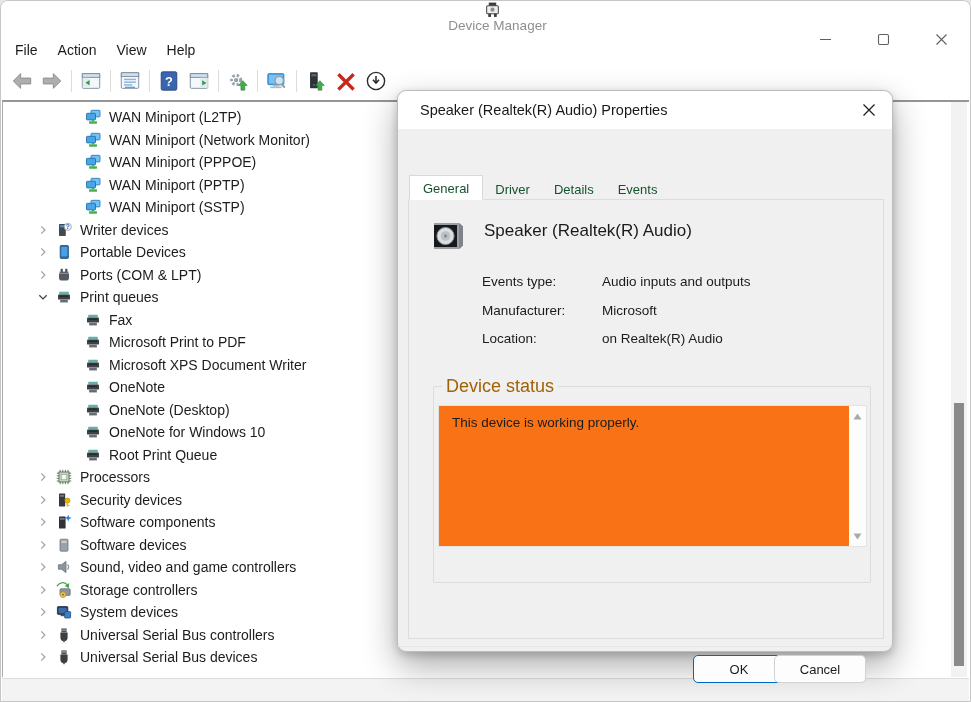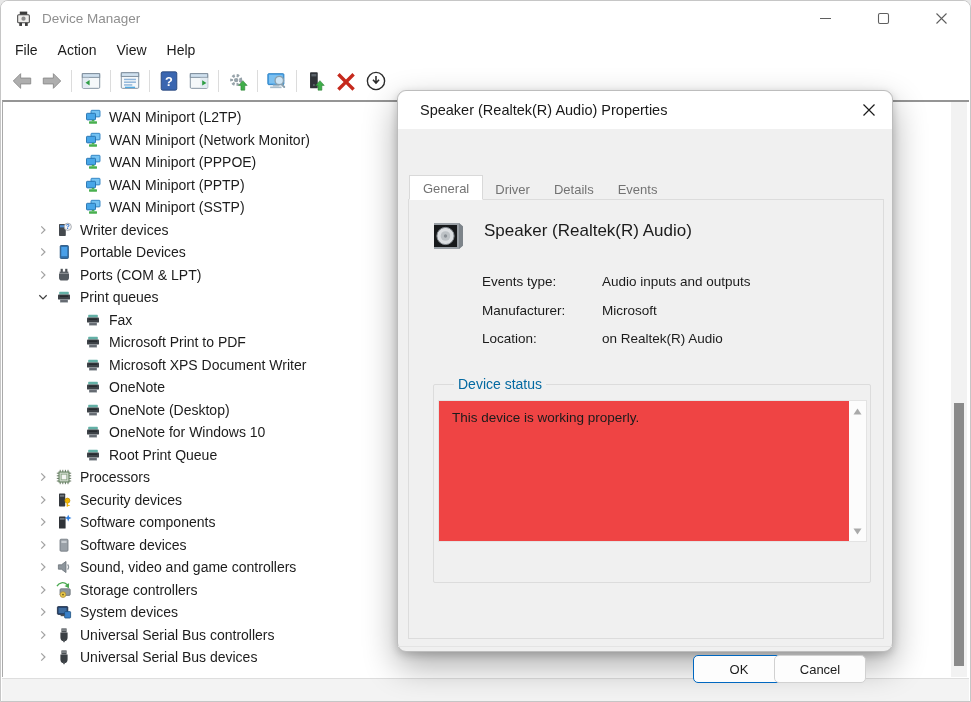--- a/index.html
+++ b/index.html
@@ -1,21 +1,21 @@
 <!DOCTYPE html>
 <html><head>
 <meta charset="utf-8">
 <style>
   * { margin:0; padding:0; box-sizing:border-box; }
   html,body { width:971px; height:702px; overflow:hidden; background:#e8e8e8;
               font-family:"Liberation Sans", sans-serif; }
   .window { position:absolute; inset:0; background:#fff; border:1px solid #c6c6c6;
             border-radius:8px 8px 0 0; overflow:hidden; }
   
-  .titlebar { height:35px; display:flex; align-items:center; padding-left:14px; background:#fff; }
+  .titlebar { height:35px; display:flex; align-items:center; padding-left:14px; background:#fff;flex-direction:column; }
   .title-icon { width:17px; height:17px; display:inline-flex; }
   .title-text { margin-left:10px; font-size:13.5px; color:#8f8f8f; }
   .win-controls { margin-left:auto; display:flex; height:100%; }
   .win-btn { width:58px; height:100%; display:flex; align-items:center; justify-content:center;
              background:transparent; border:none; cursor:default; }
   .win-btn svg { width:13px; height:13px; }
   
   .menubar { height:28px; display:flex; align-items:center; padding-left:4px; font-size:14px; color:#1b1b1b; background:#fff; }
   .menu-item { padding:3px 10px; border-radius:3px; }
   
@@ -45,39 +45,39 @@
             background:#f0f0f0; border:1px solid #bdbdbd; border-radius:9px;
             box-shadow:0 14px 34px rgba(0,0,0,.33), 0 3px 8px rgba(0,0,0,.18); z-index:5; }
   .dlg-titlebar { height:38px; background:#fff; border-radius:9px 9px 0 0;
                   display:flex; align-items:center; padding:0 8px 0 22px; }
   .dlg-title { font-size:14.5px; color:#191919; }
   .dlg-close { margin-left:auto; width:30px; height:30px; display:flex; align-items:center;
                justify-content:center; background:transparent; border:none; }
   .dlg-close svg { width:14px; height:14px; }
   .dlg-body { position:relative; height:523px; }
   .tabs { position:absolute; top:46px; left:11px; display:flex; align-items:flex-end; z-index:2; }
-  .tab { font-size:13px; color:#737373; padding:3px 11px 4px; height:21px;
+  .tab { font-size:13px; color:#14532d; padding:3px 11px 4px; height:21px;
          border:1px solid transparent; }
   .tab.active { background:#fff; border-color:#d9d9d9; border-bottom-color:#fff;
                 height:25px; padding:5px 13px 5px; margin-bottom:-1px; }
   .tabpage { position:absolute; left:10px; top:70px; width:476px; height:440px;
              border:1px solid #dcdcdc; background:#f0f0f0; }
   .dev-head { position:absolute; left:18px; top:14px; display:flex; align-items:flex-start; }
   .dev-icon { width:40px; height:40px; display:inline-flex; }
   .dev-icon svg { width:40px; height:40px; }
   .dev-name { margin-left:17px; margin-top:7px; font-size:17px; color:#1b1b1b; }
   .fields { position:absolute; left:73px; top:74px; }
   .field-row { display:flex; height:28.5px; align-items:flex-start; font-size:13.5px; color:#1b1b1b; }
   .flabel { width:120px; }
   .fvalue { }
   .groupbox { position:absolute; left:24px; top:176px; width:438px; height:207px;
               border:1px solid #dcdcdc; border-radius:2px; padding:0; }
-  .groupbox legend { margin-left:20px; padding:0 4px; font-size:14px; color:#0369a1; }
+  .groupbox legend { margin-left:8px; padding:0 4px; font-size:18px; color:#a16207; }
   .statusbox { position:absolute; left:4px; top:8px; right:3px; height:142px;
-               background:#ef4444; border:1px solid #e3e3e3; }
+               background:#f97316; border:1px solid #e3e3e3; }
   .statustext { position:absolute; left:13px; top:9px; right:26px; font-size:13.5px; color:#1b1b1b; }
   .txt-scroll { position:absolute; top:0; bottom:0; right:0; width:17px; background:#fcfcfc; }
   .txt-arrow { position:absolute; left:0; width:17px; height:16px; display:flex;
                align-items:center; justify-content:center; background:transparent; border:none; }
   .txt-arrow.up { top:2px; } .txt-arrow.down { bottom:2px; }
   .txt-arrow svg { width:9px; height:7px; }
   .dlg-sep { position:absolute; left:0; right:0; top:517px; height:1px; background:#e4e4e4; }
   .dlg-buttons { position:absolute; top:526px; left:0; width:100%; height:28px; }
   .btn { position:absolute; width:92px; height:28px; font-size:13px; color:#1b1b1b;
          background:#fdfdfd; border:1px solid #d1d1d1; border-radius:5px;

